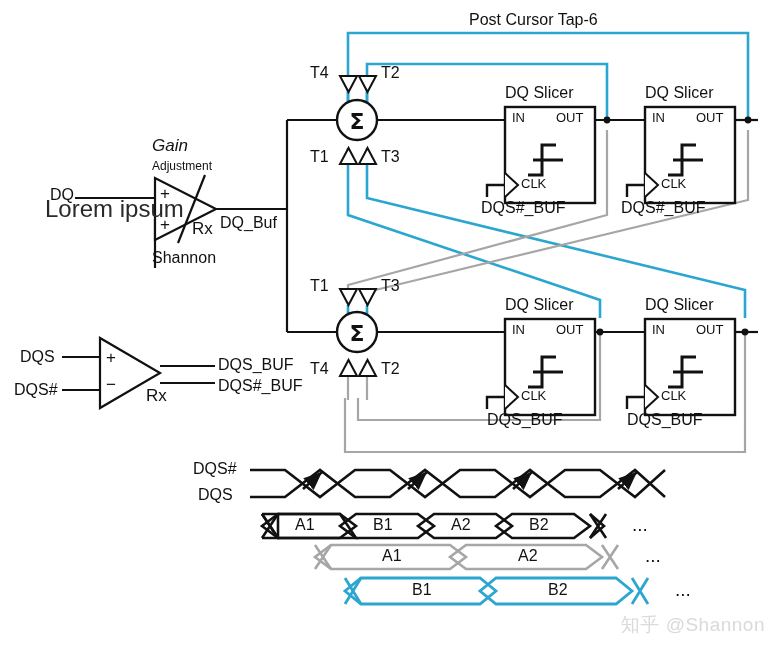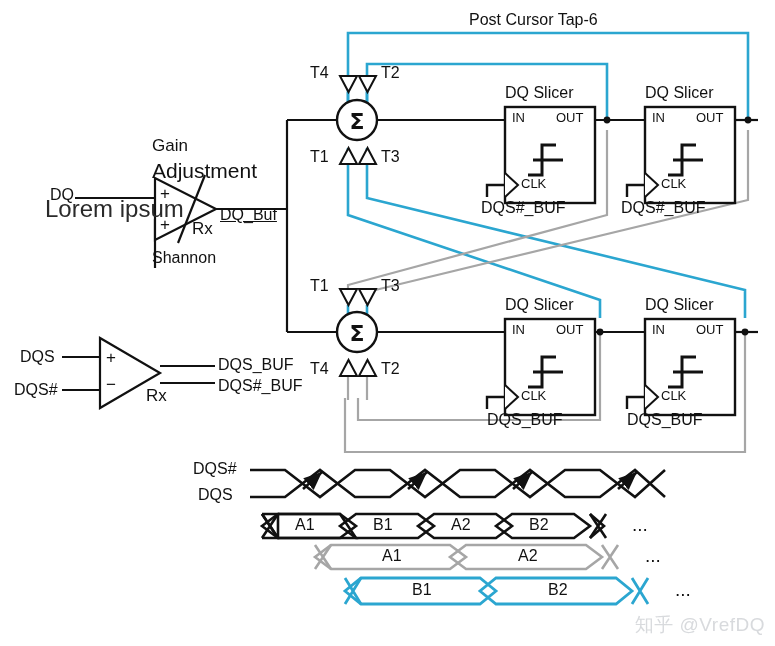--- a/index.html
+++ b/index.html
@@ -196,27 +196,27 @@
     <path d="M496,578 L616,578 L632,591 L616,604 L496,604 L480,591 Z"></path>
     <path d="M632,578 L648,604 M632,604 L648,578"></path>
   </g>
 
 </svg>
 
 <div class="lbl" style="left:469px;top:11px;font-size:16px;">Post Cursor Tap-6</div>
 
 <div class="lbl" style="left:50px;top:186px;font-size:16px;">DQ</div>
 <div id="lorem">Lorem ipsum</div>
-<div class="lbl" style="left:152px;top:136px;font-size:17px;">Gain</div>
-<div class="lbl" style="left:152px;top:159px;font-size:21px;">Adjustment</div>
+<div class="lbl" style="left:152px;top:136px;font-size:17px;font-style:italic;">Gain</div>
+<div class="lbl" style="left:152px;top:159px;font-size:12px;">Adjustment</div>
 <div class="lbl" style="left:160px;top:184px;font-size:17px;">+</div>
 <div class="lbl" style="left:160px;top:215px;font-size:17px;">+</div>
 <div class="lbl" style="left:192px;top:219px;font-size:17px;">Rx</div>
 <div class="lbl" style="left:152px;top:249px;font-size:16px;">Shannon</div>
-<div class="lbl" style="left:220px;top:206px;font-size:16px;text-decoration:underline;">DQ_Buf</div>
+<div class="lbl" style="left:220px;top:214px;font-size:16px;">DQ_Buf</div>
 
 <div class="lbl" style="left:20px;top:348px;font-size:16px;">DQS</div>
 <div class="lbl" style="left:14px;top:381px;font-size:16px;">DQS#</div>
 <div class="lbl" style="left:106px;top:348px;font-size:17px;">+</div>
 <div class="lbl" style="left:106px;top:375px;font-size:17px;">−</div>
 <div class="lbl" style="left:146px;top:386px;font-size:17px;">Rx</div>
 <div class="lbl" style="left:218px;top:356px;font-size:16px;">DQS_BUF</div>
 <div class="lbl" style="left:218px;top:377px;font-size:16px;">DQS#_BUF</div>
 
 <div class="lbl" style="left:310px;top:64px;font-size:16px;">T4</div>
@@ -263,13 +263,13 @@
 <div class="lbl" style="left:632px;top:514px;font-size:19px;">...</div>
 
 <div class="lbl" style="left:382px;top:547px;font-size:16px;">A1</div>
 <div class="lbl" style="left:518px;top:547px;font-size:16px;">A2</div>
 <div class="lbl" style="left:645px;top:545px;font-size:19px;">...</div>
 
 <div class="lbl" style="left:412px;top:581px;font-size:16px;">B1</div>
 <div class="lbl" style="left:548px;top:581px;font-size:16px;">B2</div>
 <div class="lbl" style="left:675px;top:579px;font-size:19px;">...</div>
 
-<div id="watermark">知乎 @VrefDQ</div>
+<div id="watermark">知乎 @Shannon</div>
 
 </body></html>

